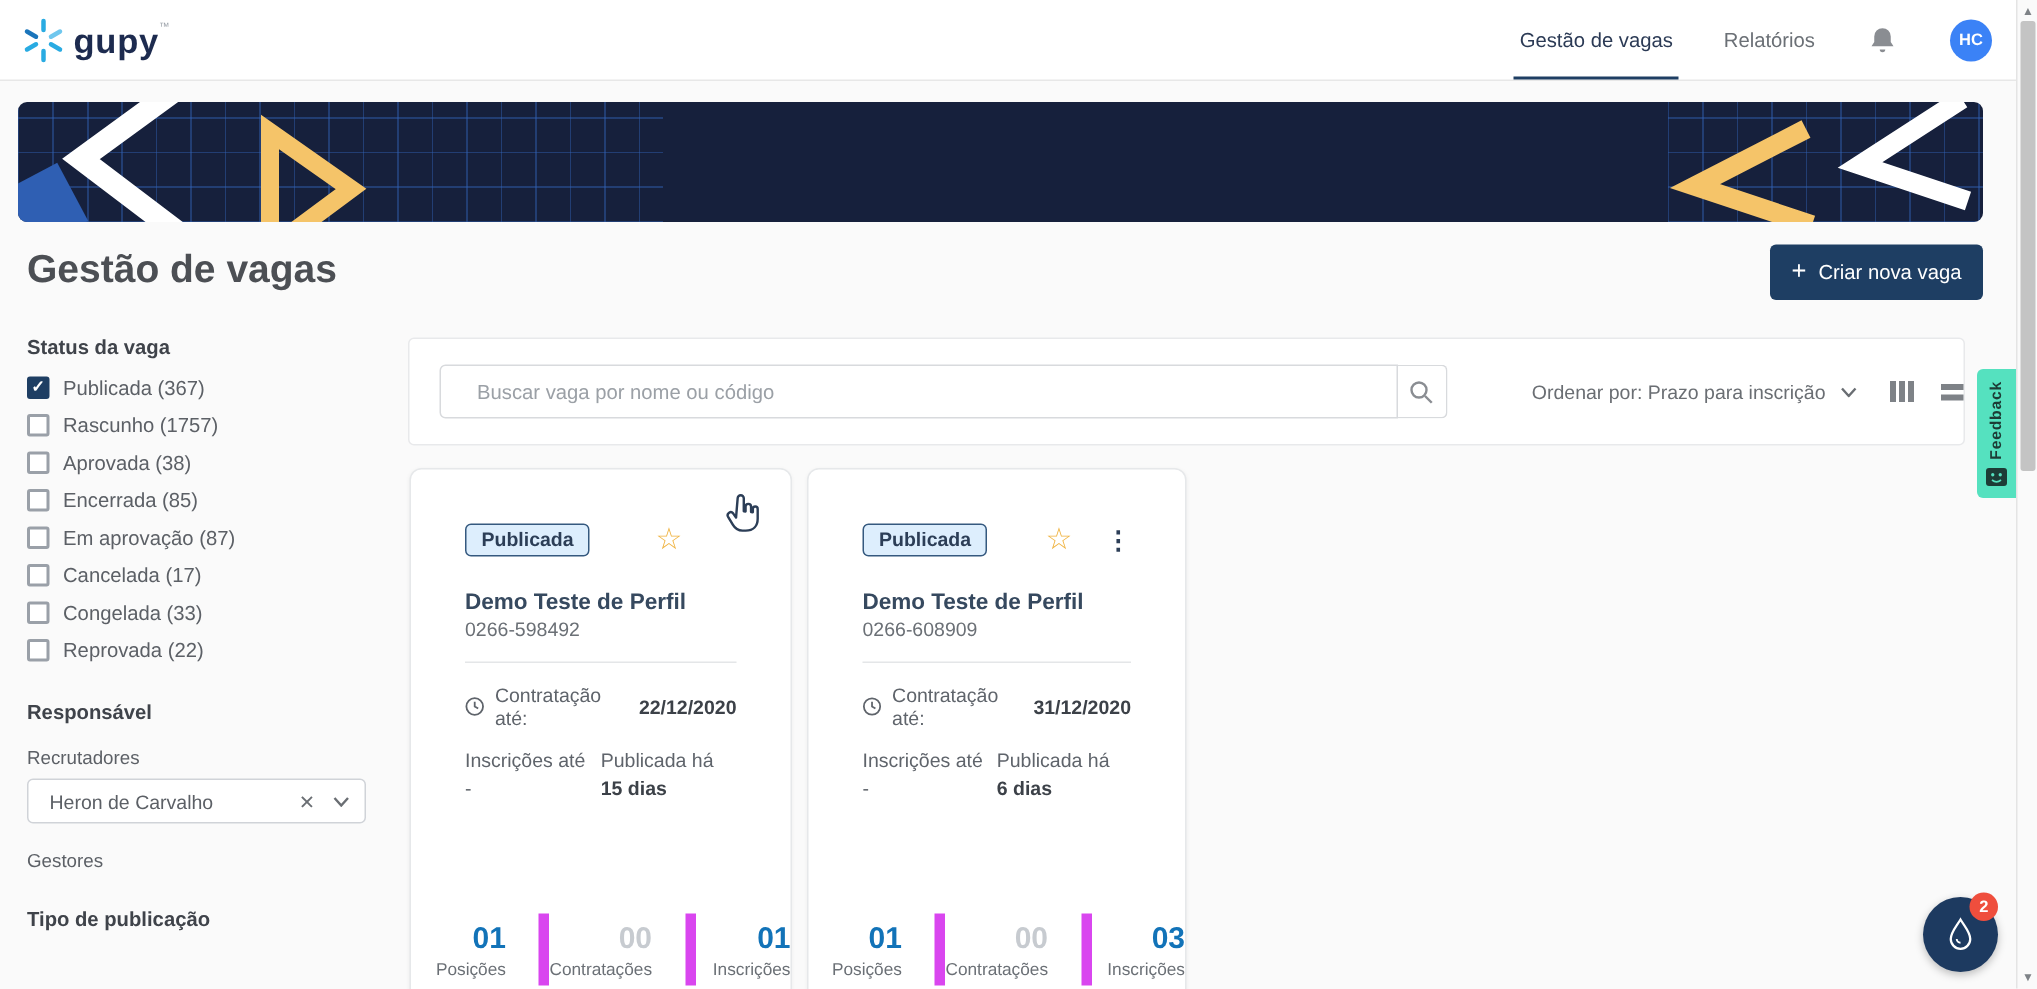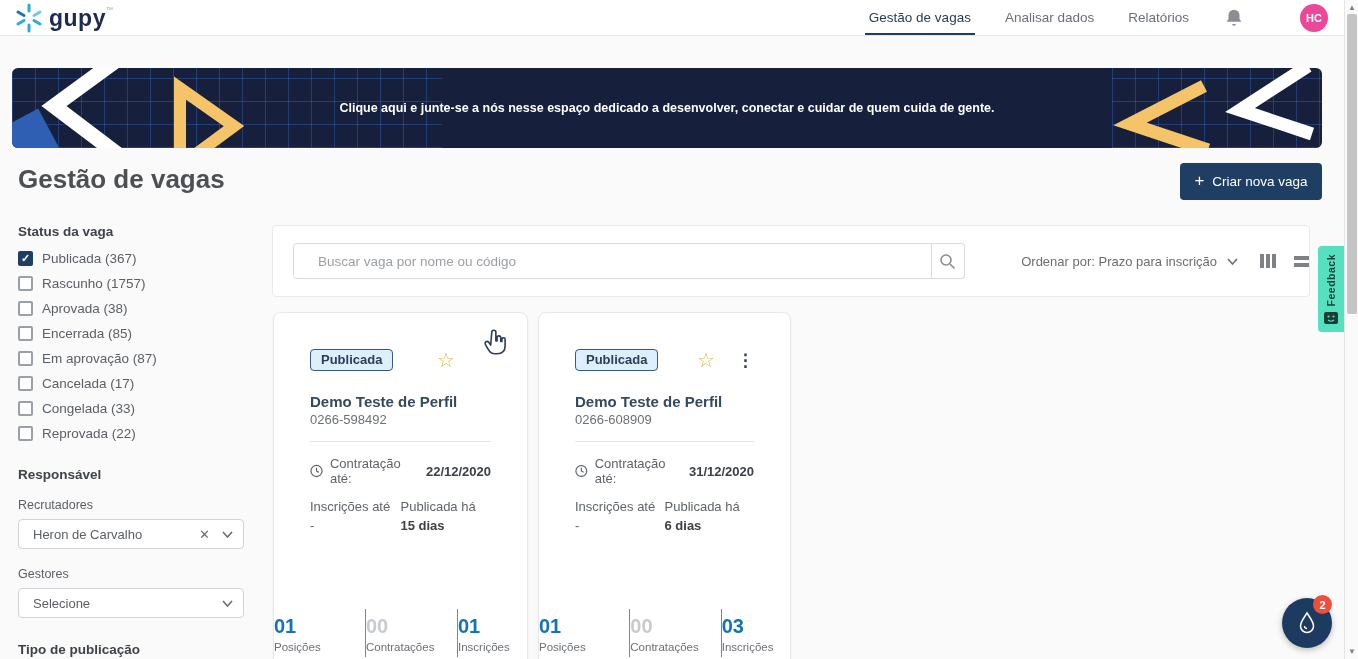--- a/index.html
+++ b/index.html
@@ -1,33 +1,33 @@
 <!DOCTYPE html>
 <html><head>
 <meta charset="utf-8">
 <style>
   * { margin:0; padding:0; box-sizing:border-box; }
   html,body { width:1358px; height:659px; overflow:hidden; background:#fafafa;
               font-family:"Liberation Sans", sans-serif; color:#4c4f54; }
 
   
-  .topbar { position:absolute; left:0; top:0; width:1344px; height:36px; background:#fff;
+  .topbar { position:absolute; left:0; top:0; width:1344px; height:54px; background:#fff;
             border-bottom:1px solid #e7e7e7; display:flex; align-items:center; z-index:5; }
   .logo { display:flex; align-items:flex-start; margin-left:14px; cursor:pointer; }
   .logo-word { font-size:23px; font-weight:bold; color:#1d2b4f; letter-spacing:.5px; margin-left:5px; line-height:30px;}
   .logo-tm { font-size:7px; color:#9aa0a8; margin-top:3px;}
   .nav { margin-left:auto; display:flex; align-items:center; gap:34px; margin-right:16px; height:100%; }
   .nav-item { font-size:13.5px; color:#6b7076; height:100%; display:flex; align-items:center;
               position:relative; cursor:pointer; white-space:nowrap; }
   .nav-item.active { color:#2b3a55; }
   .nav-item.active::after { content:""; position:absolute; left:-4px; right:-4px; bottom:0;
               height:2px; background:#1e3e63; }
   .bell { width:22px; height:22px; cursor:pointer; }
-  .avatar { width:28px; height:28px; border-radius:50%; background:#ec4899; color:#fff;
-            font-size:11px; font-weight:bold; display:flex; align-items:center; justify-content:center; cursor:pointer;margin-left:21px;}
+  .avatar { width:28px; height:28px; border-radius:50%; background:#3b82f6; color:#fff;
+            font-size:11px; font-weight:bold; display:flex; align-items:center; justify-content:center; cursor:pointer;}
 
   
   .banner { position:absolute; left:12px; top:68px; width:1310px; height:80px; background:#16203c;
             border-radius:6px; overflow:hidden; cursor:pointer; }
   .grid-strip { position:absolute; top:0; height:100%;
      background-image:
        repeating-linear-gradient(0deg, rgba(49,98,182,.45) 0 1px, transparent 1px 23px),
        repeating-linear-gradient(90deg, rgba(49,98,182,.45) 0 1px, transparent 1px 23px); }
   .grid-left { left:0; width:430px; }
   .grid-right { right:0; width:210px; }
@@ -90,22 +90,22 @@
   .kebab { color:#2c3e57; font-size:17px; font-weight:bold; line-height:1; cursor:pointer; letter-spacing:0; }
   .card-title { margin-top:22px; font-size:15px; font-weight:bold; color:#36495f; }
   .card-code { font-size:13px; color:#6b7076; margin-top:2px; }
   .card-hr { border:none; border-top:1px solid #e4e6e8; margin:14px 0 0; }
   .hiring { display:flex; align-items:center; gap:7px; margin-top:14px; font-size:13px; color:#5f646b; }
   .hiring b { color:#3c4148; }
   .dates { display:flex; margin-top:13px; }
   .date-col { width:98px; font-size:13px; color:#5f646b; line-height:1.25; }
   .date-col .dval { margin-top:3px; } .date-col .dval.bold { font-weight:bold; color:#3c4148; }
   .stats { position:absolute; left:0; right:0; bottom:14px; display:flex; }
-  .stat { flex:1; text-align:left; padding:6px 0 4px; }
-  .stat + .stat { border-left:1px solid #d946ef;margin-left:22px; }
+  .stat { flex:1; text-align:right; padding:6px 0 4px; }
+  .stat + .stat { border-left:7px solid #d946ef;margin-left:22px; }
   .stat-num { font-size:20px; font-weight:bold; color:#1273b8; }
   .stat.muted .stat-num { color:#c7cbd0; }
   .stat-label { font-size:11.5px; color:#6b7076; margin-top:3px; }
 
   
   .feedback { position:absolute; left:1318px; top:246px; width:26px; height:86px; background:#55e1bf;
               border-radius:4px 0 0 4px; display:flex; flex-direction:column; align-items:center;
               justify-content:flex-start; cursor:pointer; z-index:6; }
   .feedback-text { writing-mode:vertical-rl; transform:rotate(180deg); font-size:10.5px; font-weight:bold;
                    color:#1d3c36; margin-top:8px; letter-spacing:.5px; }
@@ -142,21 +142,20 @@
         <line x1="20" y1="17.5" x2="26" y2="21" stroke="#29abe2"></line>
         <line x1="4" y1="21" x2="10" y2="17.5" stroke="#29abe2"></line>
         <line x1="20" y1="12.5" x2="26" y2="9" stroke="#6fc7ee"></line>
       </g>
     </svg>
     <span class="logo-word">gupy</span>
     <span class="logo-tm">™</span>
   </div>
   <nav class="nav">
     <div class="nav-item active">Gestão de vagas</div>
-    <div class="nav-item">Analisar dados</div>
     <div class="nav-item">Relatórios</div>
     <svg class="bell" viewBox="0 0 24 24">
       <path d="M12 3a6 6 0 0 0-6 6v4l-2 3.2h16L18 13V9a6 6 0 0 0-6-6z" fill="#8a8d92"></path>
       <path d="M10 18.5a2 2 0 0 0 4 0z" fill="#8a8d92"></path>
     </svg>
     <div class="avatar">HC</div>
   </nav>
 </header>
 
 <div class="banner">
@@ -167,21 +166,20 @@
       <rect x="-18" y="52" width="58" height="44" fill="#2f5fb3" transform="rotate(-28 10 74)"></rect>
     </svg>
   </div>
   <div class="grid-strip grid-right">
     <svg class="banner-shapes" width="210" height="80" viewBox="0 0 210 80">
       <polyline points="92,18 18,56 96,82" fill="none" stroke="#f5c469" stroke-width="13"></polyline>
       <polyline points="196,-2 128,42 200,66" fill="none" stroke="#ffffff" stroke-width="13"></polyline>
     </svg>
   </div>
   <div class="banner-center">
-    <div class="banner-sub">Clique aqui e junte-se a nós nesse espaço dedicado a desenvolver, conectar e cuidar de quem cuida de gente.</div>
   </div>
 </div>
 
 <h1 class="page-title">Gestão de vagas</h1>
 <button class="create-btn">
   <span class="plus">+</span>
   <span>Criar nova vaga</span>
 </button>
 
 <aside class="sidebar">
@@ -226,26 +224,20 @@
   <div class="side-sub" style="margin-top:16px;">Recrutadores</div>
   <div class="select">
     <span class="sel-text">Heron de Carvalho</span>
     <span class="clear-x">✕</span>
     <svg class="chev" viewBox="0 0 11 7">
       <polyline points="1,1 5.5,6 10,1" fill="none" stroke="#6a6e73" stroke-width="1.6"></polyline>
     </svg>
   </div>
 
   <div class="side-sub" style="margin-top:18px;">Gestores</div>
-  <div class="select">
-    <span class="sel-text">Selecione</span>
-    <svg class="chev" viewBox="0 0 11 7">
-      <polyline points="1,1 5.5,6 10,1" fill="none" stroke="#6a6e73" stroke-width="1.6"></polyline>
-    </svg>
-  </div>
 
   <div class="filter-title" style="margin-top:24px;">Tipo de publicação</div>
 
 </aside>
 
 <section class="toolbar">
   <input class="search-input" type="text" placeholder="Buscar vaga por nome ou código" style="">
   <button class="search-btn">
     <svg width="17" height="17" viewBox="0 0 17 17">
       <circle cx="7" cy="7" r="5" fill="none" stroke="#8a8d92" stroke-width="1.6"></circle>

